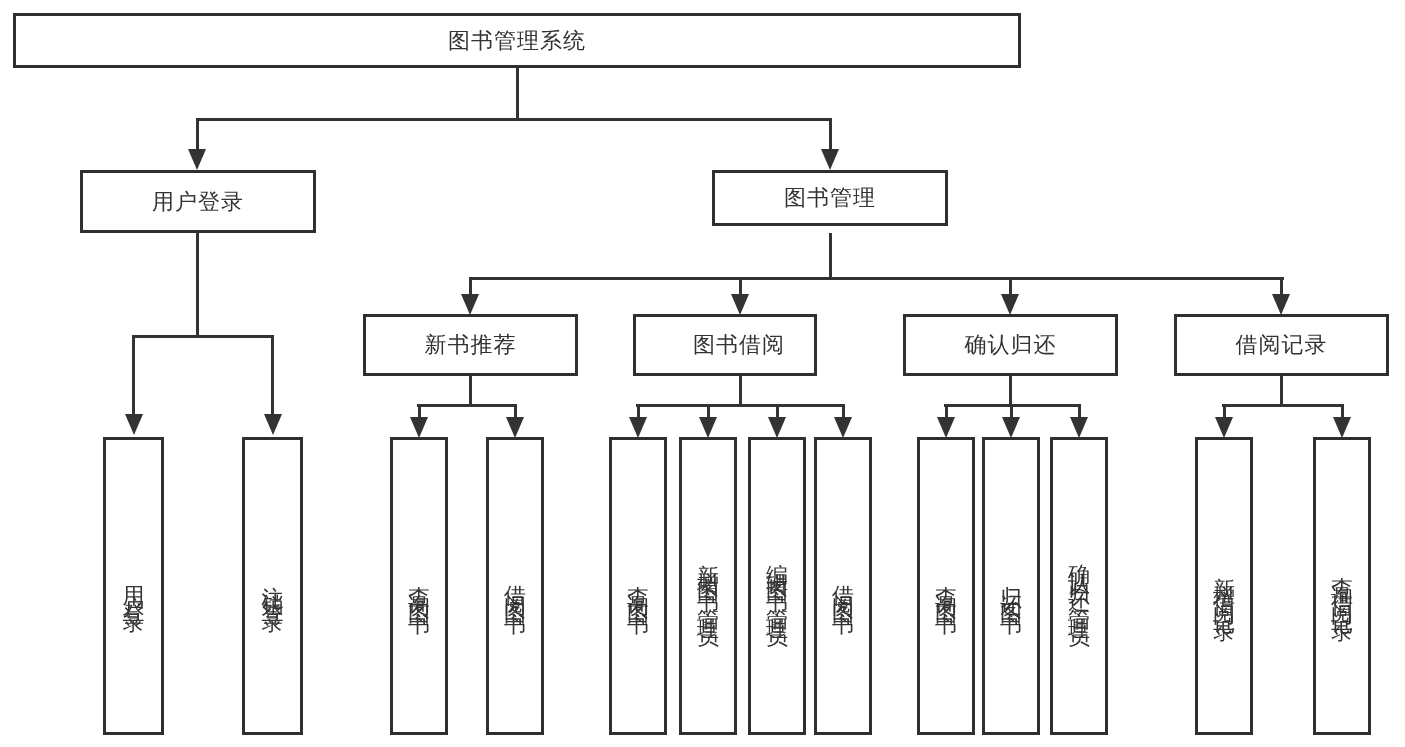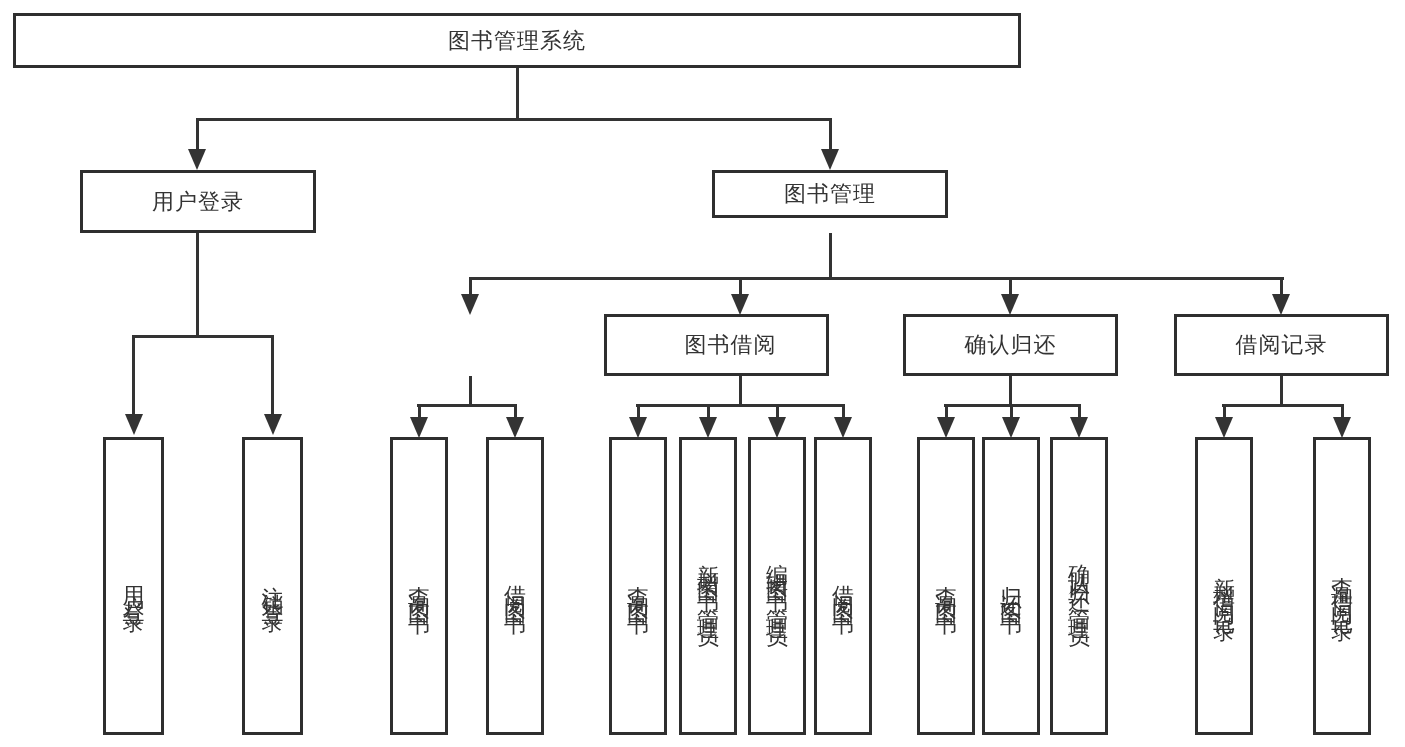--- a/index.html
+++ b/index.html
@@ -88,21 +88,21 @@
   <div class="vl" style="left:516px; top:66px; height:54px;"></div>
   <div class="hl" style="left:196px; top:118px; width:636px;"></div>
   <div class="vl" style="left:196px; top:118px; height:34px;"></div>
   <div class="ar" style="left:188px; top:149px;"></div>
   <div class="vl" style="left:829px; top:118px; height:34px;"></div>
   <div class="ar" style="left:821px; top:149px;"></div>
 
   <div class="hbox" style="left:80px; top:170px; width:236px; height:63px;">
     <span class="lbl">用户登录</span>
   </div>
-  <div class="hbox" style="left:712px; top:170px; width:236px; height:48px;">
+  <div class="hbox" style="left:712px; top:170px; width:236px; height:56px;">
     <span class="lbl">图书管理</span>
   </div>
 
   <div class="vl" style="left:196px; top:233px; height:104px;"></div>
   <div class="hl" style="left:132px; top:335px; width:142px;"></div>
   <div class="vl" style="left:132px; top:335px; height:81px;"></div>
   <div class="ar" style="left:125px; top:414px;"></div>
   <div class="vl" style="left:271px; top:335px; height:81px;"></div>
   <div class="ar" style="left:264px; top:414px;"></div>
 
@@ -110,21 +110,24 @@
   <div class="hl" style="left:469px; top:277px; width:815px;"></div>
   <div class="vl" style="left:469px; top:277px; height:20px;"></div>
   <div class="ar" style="left:461px; top:294px;"></div>
   <div class="vl" style="left:739px; top:277px; height:20px;"></div>
   <div class="ar" style="left:731px; top:294px;"></div>
   <div class="vl" style="left:1009px; top:277px; height:20px;"></div>
   <div class="ar" style="left:1001px; top:294px;"></div>
   <div class="vl" style="left:1280px; top:277px; height:20px;"></div>
   <div class="ar" style="left:1272px; top:294px;"></div>
 
-  <div class="hbox" style="left:604px; top:314px; width:225px; height:62px;padding-left:28px;">
+  <div class="hbox" style="left:363px; top:314px; width:215px; height:62px;">
+    <span class="lbl">新书推荐</span>
+  </div>
+  <div class="hbox" style="left:633px; top:314px; width:184px; height:62px;padding-left:28px;">
     <span class="lbl">图书借阅</span>
   </div>
   <div class="hbox" style="left:903px; top:314px; width:215px; height:62px;">
     <span class="lbl">确认归还</span>
   </div>
   <div class="hbox" style="left:1174px; top:314px; width:215px; height:62px;">
     <span class="lbl">借阅记录</span>
   </div>
 
   <div class="vl" style="left:469px; top:376px; height:31px;"></div>

